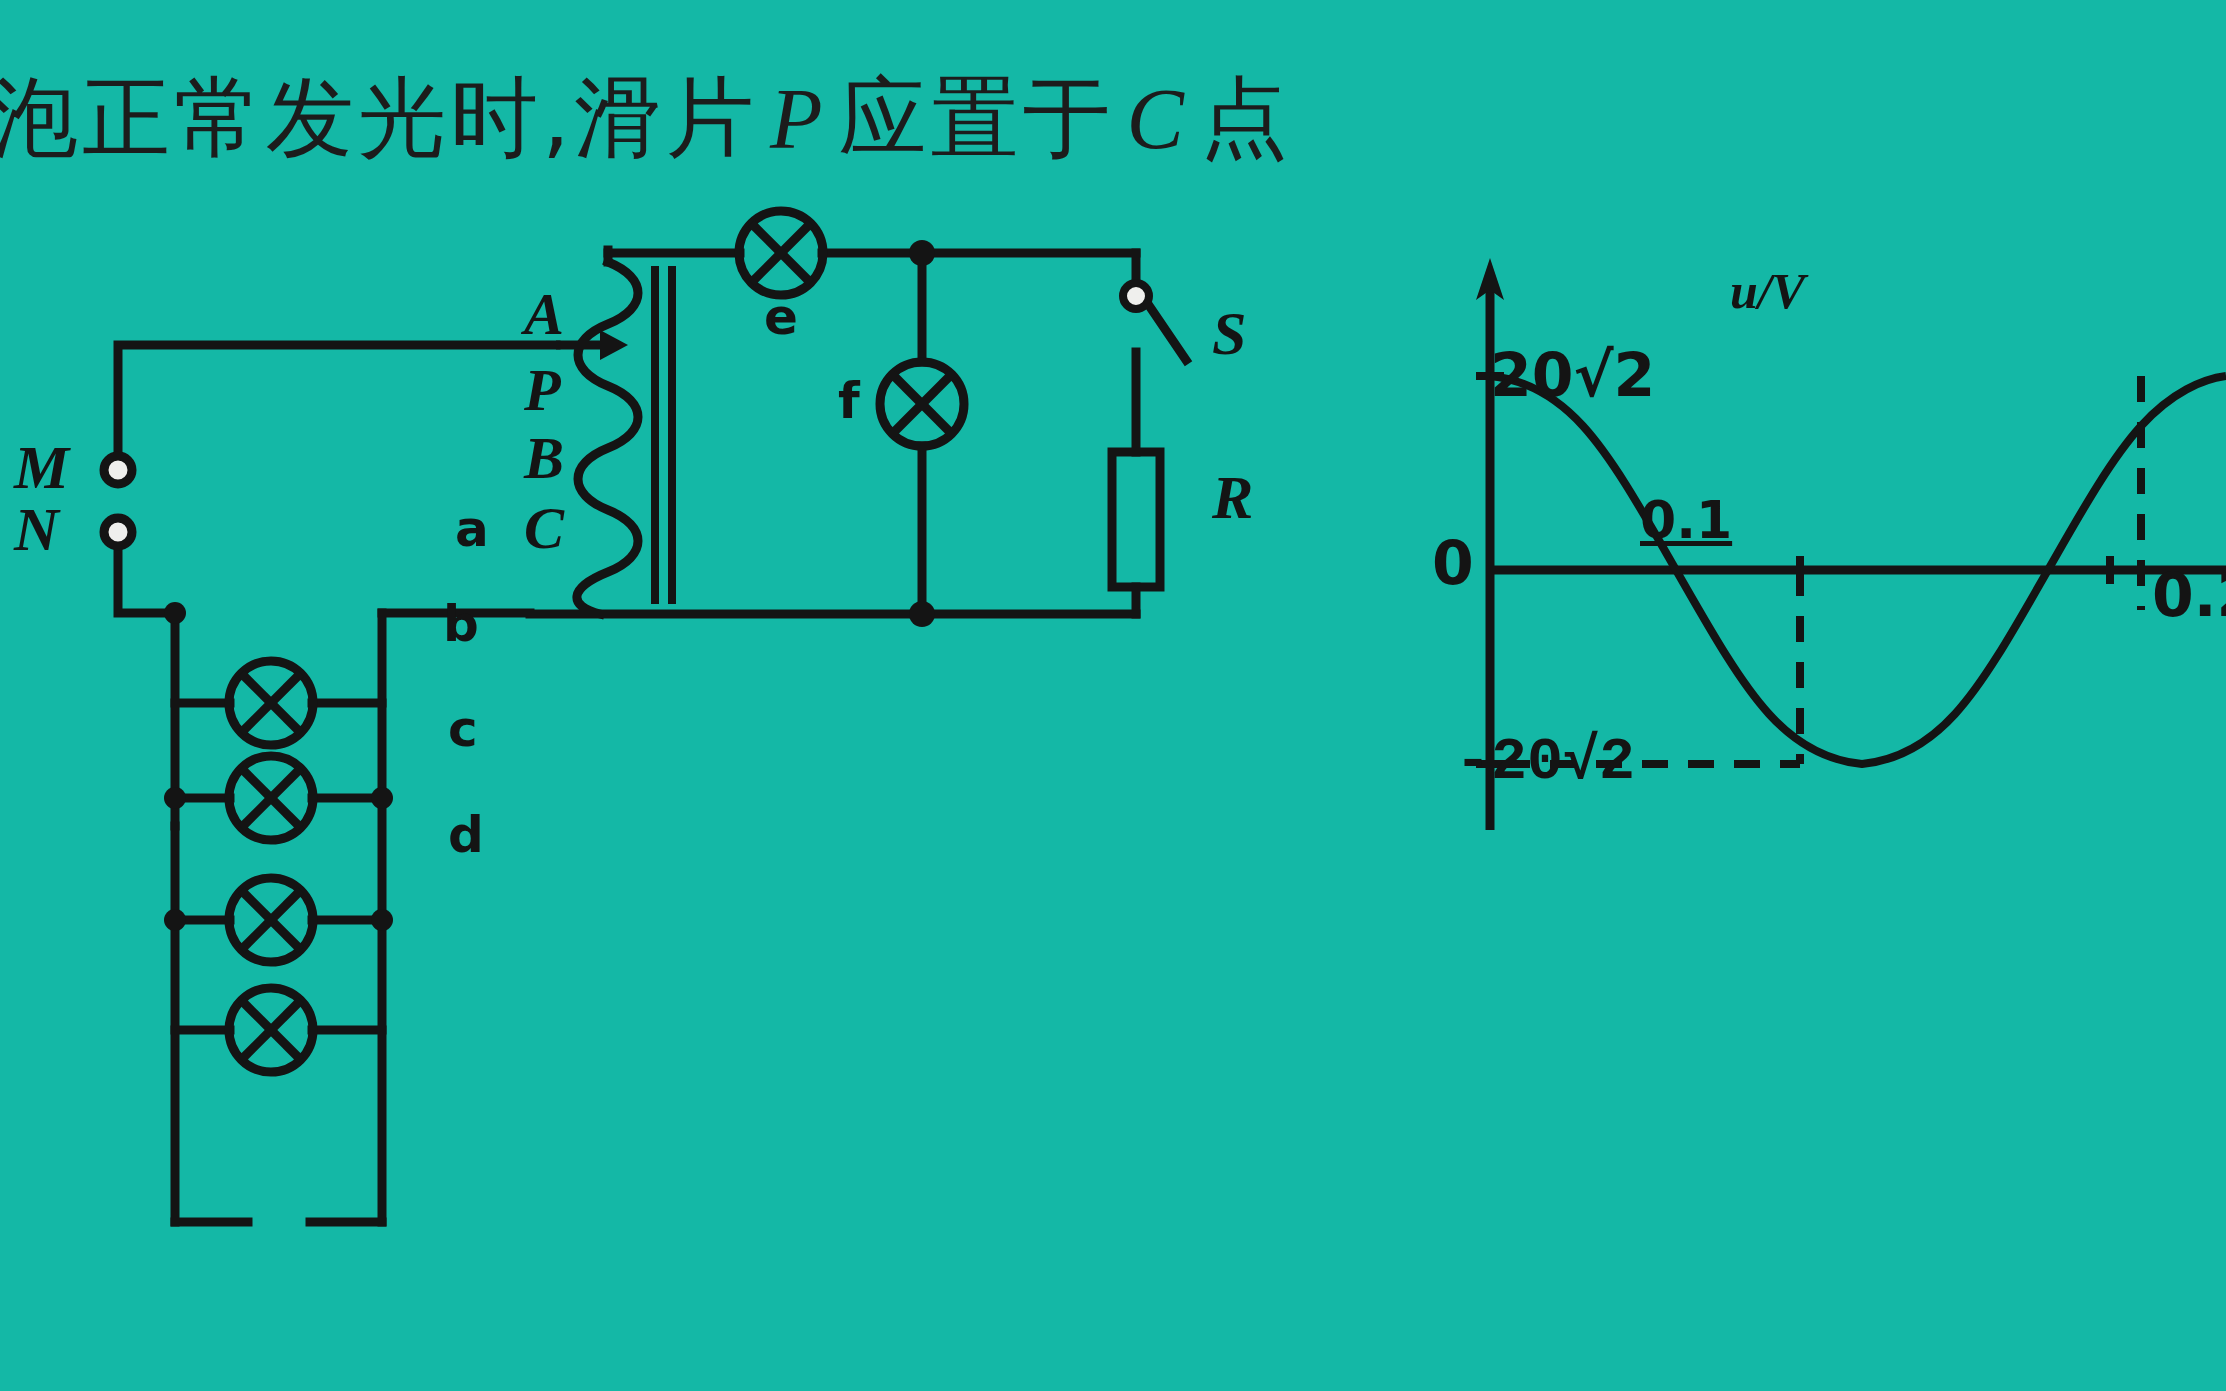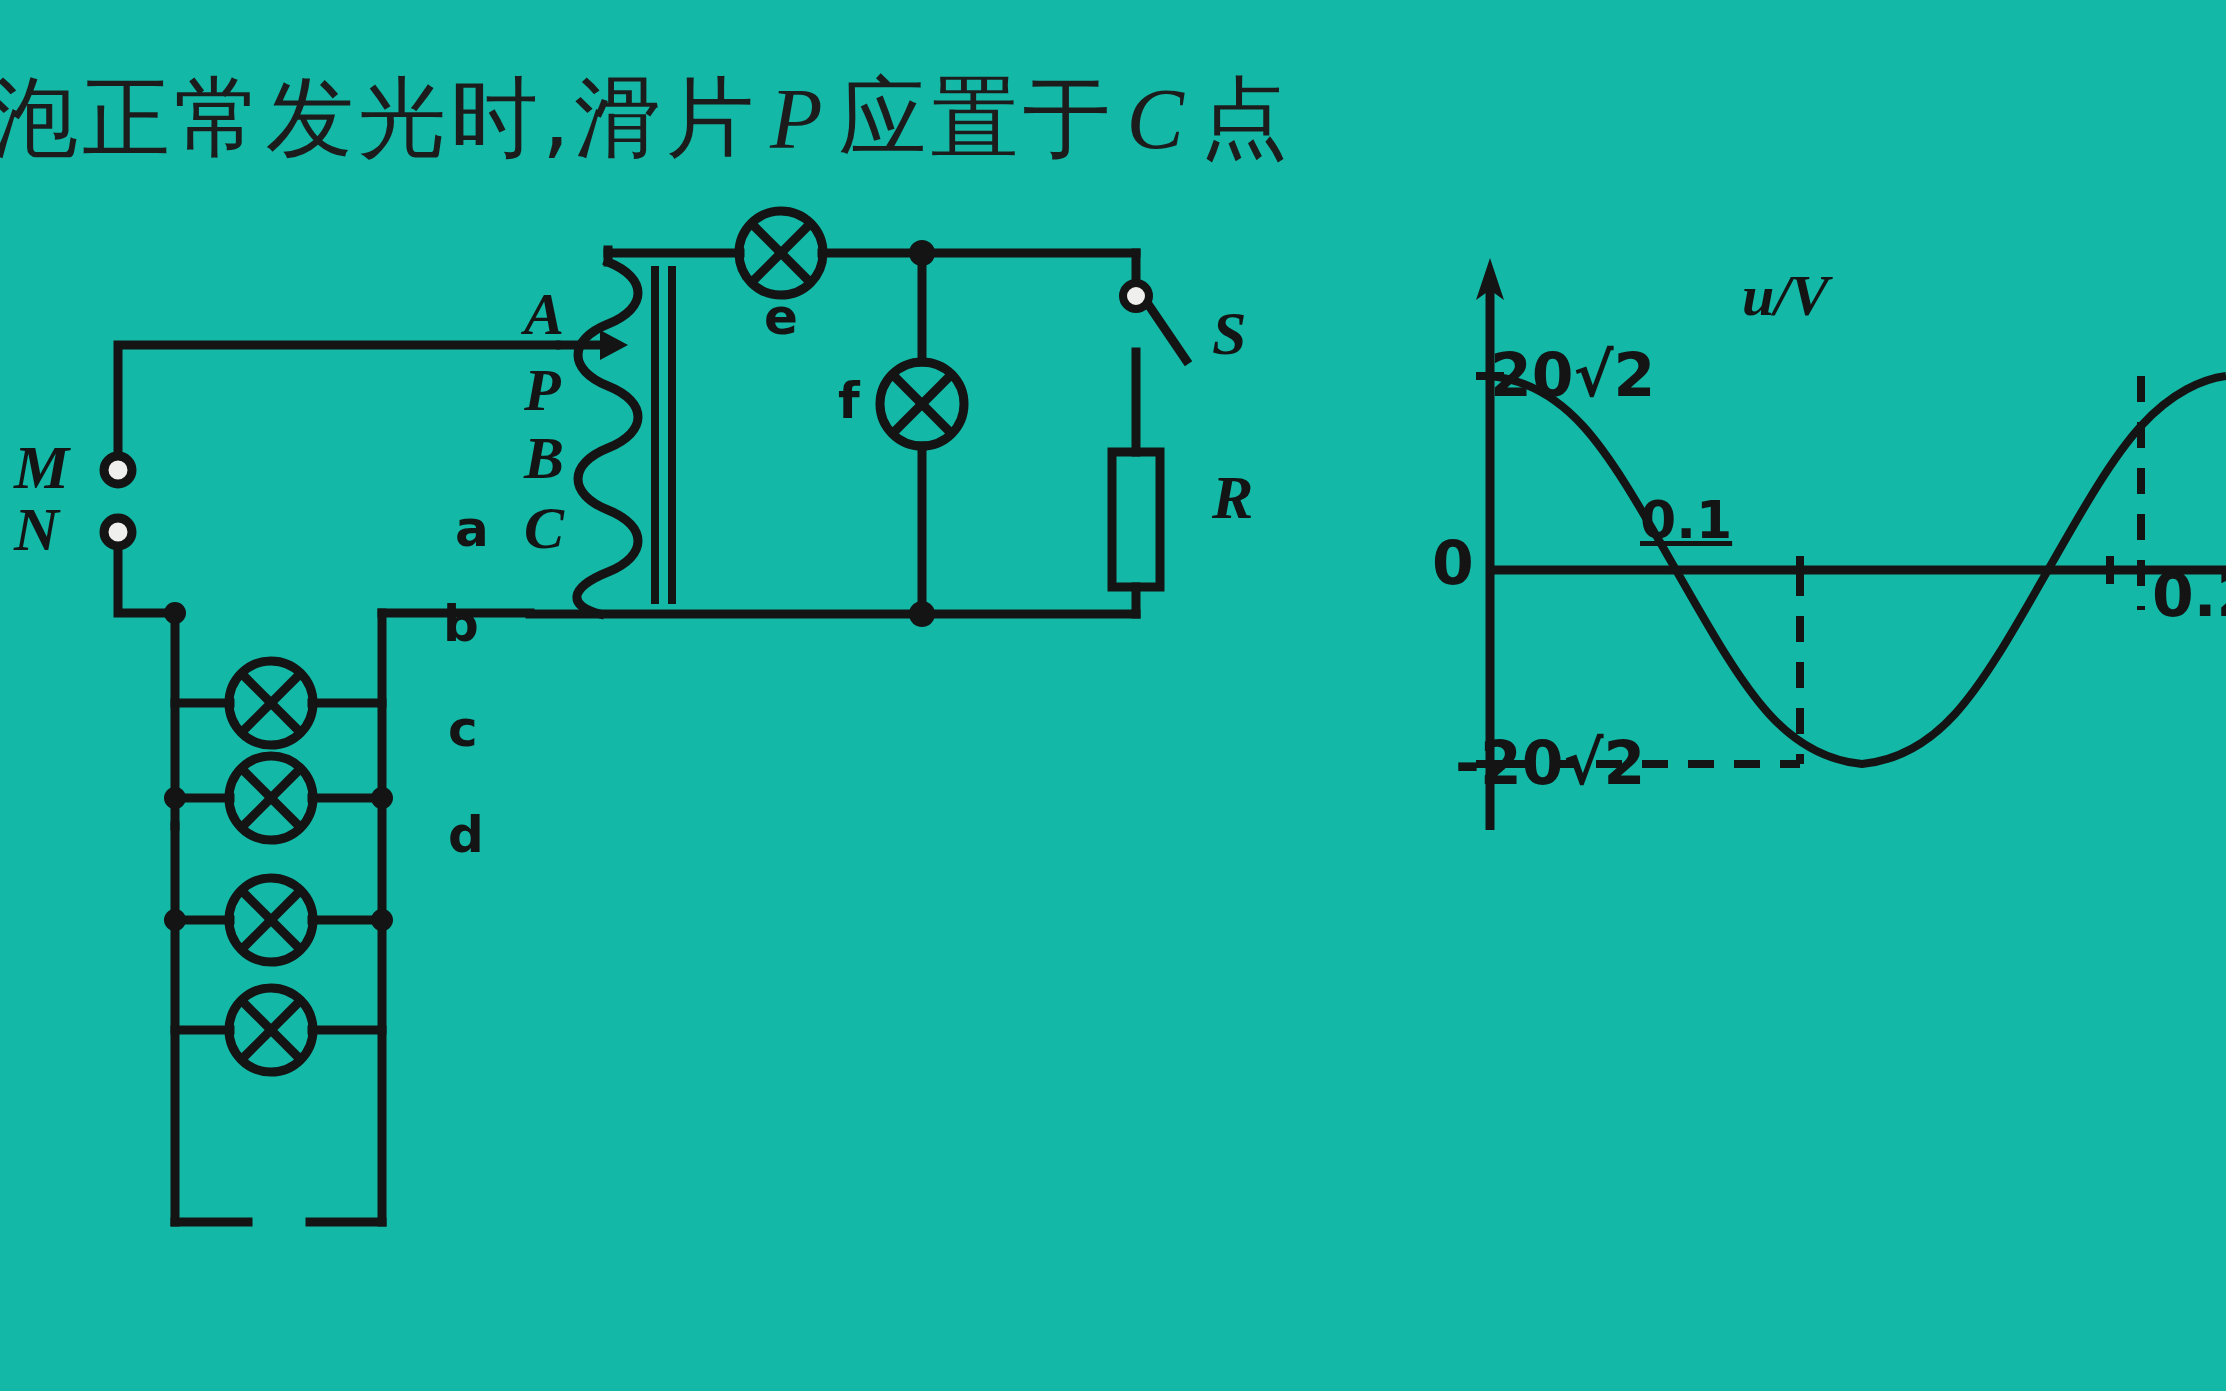--- a/index.html
+++ b/index.html
@@ -197,22 +197,22 @@
                C 699,286 730,230 761,196
                C 792,162 823,149 846,146"></path>
 
       <line x1="420" y1="340" x2="420" y2="534" stroke-width="8" stroke-dasharray="26 20"></line>
       <line x1="124" y1="534" x2="420" y2="534" stroke-width="8" stroke-dasharray="26 20"></line>
 
       <line x1="761" y1="146" x2="761" y2="380" stroke-width="8" stroke-dasharray="26 20"></line>
     </g>
   </svg>
 
-  <div class="lbl lbl-italic" style="left:1730px; top:262px; font-size:58px;margin-left:12px;">u/V</div>
+  <div class="lbl lbl-italic" style="left:1730px; top:262px; font-size:50px;">u/V</div>
 
   <div class="lbl lbl-plain" style="left:1490px; top:340px; font-size:60px;">20√2</div>
   <div class="lbl lbl-plain" style="left:1432px; top:528px; font-size:60px;">0</div>
-  <div class="lbl lbl-plain" style="left:1455px; top:728px; font-size:60px;">-20√2</div>
+  <div class="lbl lbl-plain" style="left:1455px; top:728px; font-size:60px;font-family:Liberation Mono, monospace;">-20√2</div>
 
   <div class="lbl lbl-plain" style="left:1640px; top:490px; font-size:52px;text-decoration:underline;">0.1</div>
   <div class="lbl lbl-plain" style="left:2152px; top:560px; font-size:60px;">0.2</div>
 
 </div>
 
 </body></html>

